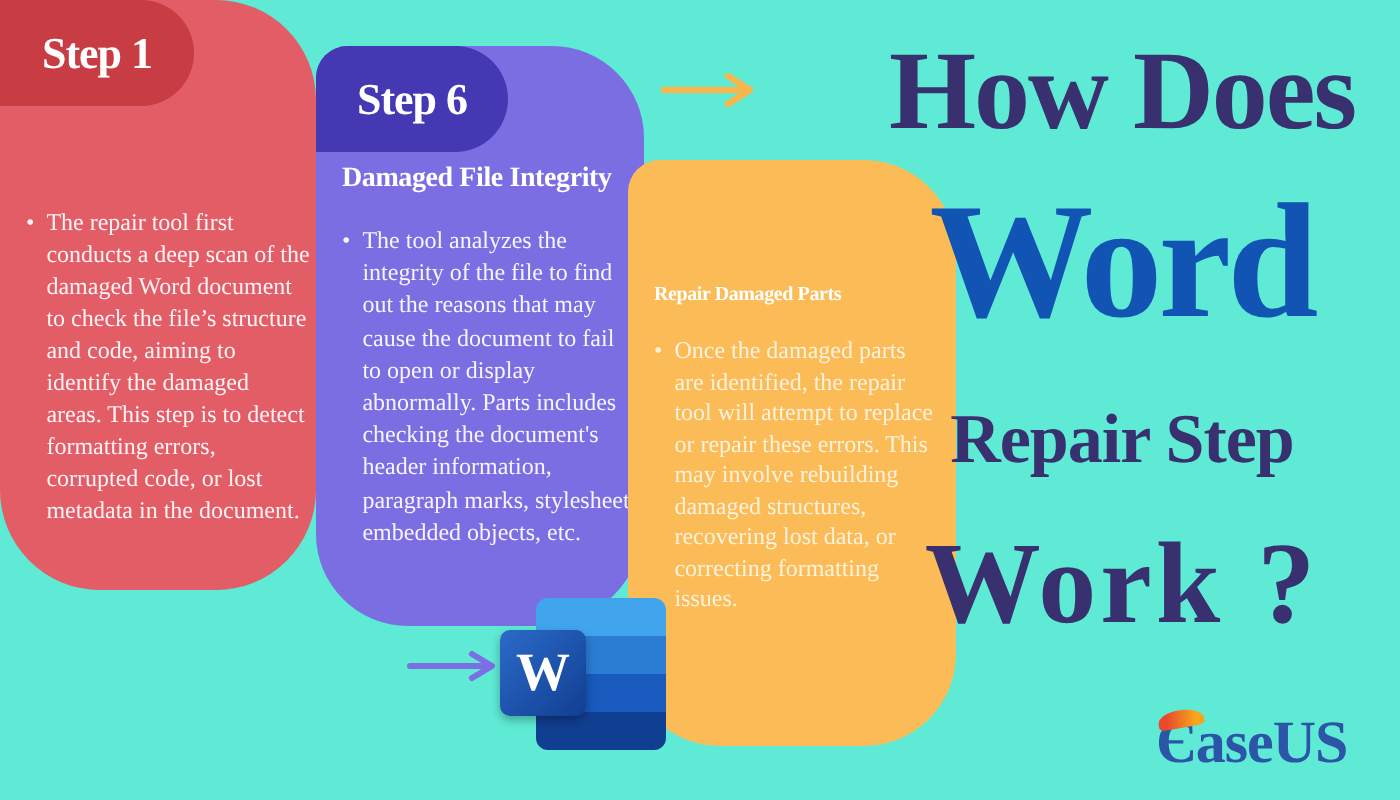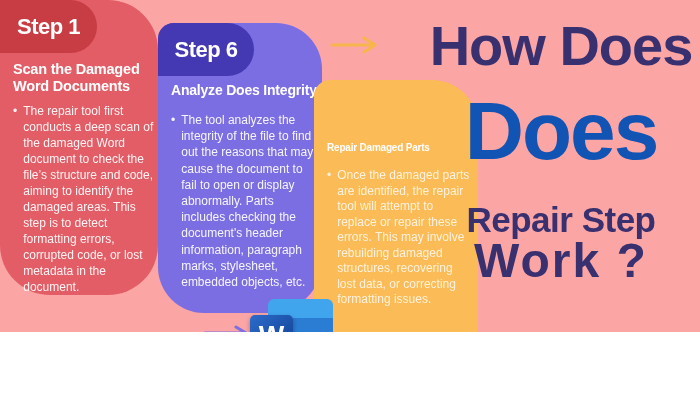--- a/index.html
+++ b/index.html
@@ -1,19 +1,19 @@
 <!DOCTYPE html>
 <html><head>
 <meta charset="utf-8">
 <style>
   html,body{margin:0;padding:0;}
   #canvas{
-    position:relative;width:700px;height:332px;overflow:hidden;
-    background:#fca5a5;
-    font-family:Liberation Sans, sans-serif;
+    position:relative;width:700px;height:400px;overflow:hidden;
+    background:#5eead4;
+    font-family:Liberation Serif, serif;
   }
   
   .card{position:absolute;}
   .card1{left:0;top:78;width:158px;height:295px;background:#E25D66;border-radius:0 50px 50px 50px;}
   .card2{left:158px;top:23px;width:164px;height:290px;background:#7B6EE2;border-radius:16px 46px 52px 46px;}
   .card3{left:314px;top:80px;width:164px;height:293px;background:#FBBC57;border-radius:16px 46px 46px 46px;}
   .badge{
     position:absolute;left:0;top:0;height:53px;display:flex;align-items:center;justify-content:center;
     font-weight:bold;font-size:22px;color:#ffffff;letter-spacing:-0.5px;
   }
@@ -57,21 +57,21 @@
   }
   
   .title{
     position:absolute;left:425px;top:18px;width:272px;text-align:center;
     color:#39306F;font-weight:bold;z-index:2;
   }
   .title-line{margin:0;line-height:1;}
   .t1{font-size:56px;letter-spacing:-1px;}
   .t2{font-size:82px;color:#1254B3;letter-spacing:-2px;margin-top:16px;}
   .t3{font-size:35px;letter-spacing:-0.5px;margin-top:30px;}
-  .t4{font-size:48px;letter-spacing:2px;}
+  .t4{font-size:58px;letter-spacing:2px;margin-top:26px;}
   
   .easeus-logo{
     position:absolute;left:578px;top:352px;height:40px;display:flex;align-items:center;
     color:#2C55A7;font-weight:bold;font-size:30px;letter-spacing:-0.5px;z-index:2;
   }
   .logo-mark{position:relative;display:inline-block;line-height:1;}
   .logo-swoosh{
     position:absolute;left:1px;top:-2px;width:23px;height:9px;
     background:linear-gradient(95deg,#E94A2D 20%,#F6A51D 80%);
     border-radius:70% 90% 30% 30% / 100% 100% 30% 30%;
@@ -97,30 +97,29 @@
   </span>
   <span class="flow-arrow arrow3">
     <svg width="48" height="18" viewBox="0 0 48 18">
       <line x1="2" y1="9" x2="40" y2="9" stroke="#7C6FE4" stroke-width="3" stroke-linecap="round"></line>
       <path d="M33,3 L43,9 L33,15" fill="none" stroke="#7C6FE4" stroke-width="3" stroke-linecap="round" stroke-linejoin="round"></path>
     </svg>
   </span>
 
   <div class="card card1">
     <div class="badge">Step 1</div>
-    <div class="card-heading">Scan the Damaged Word Documents</div>
     <div class="card-body">
       <span class="bullet-char">•</span>
       <p>The repair tool first conducts a deep scan of the damaged Word document to check the file’s structure and code, aiming to identify the damaged areas. This step is to detect formatting errors, corrupted code, or lost metadata in the document.</p>
     </div>
   </div>
 
   <div class="card card2">
     <div class="badge">Step 6</div>
-    <div class="card-heading">Analyze Does Integrity</div>
+    <div class="card-heading">Damaged File Integrity</div>
     <div class="card-body">
       <span class="bullet-char">•</span>
       <p>The tool analyzes the integrity of the file to find out the reasons that may cause the document to fail to open or display abnormally. Parts includes checking the document's header information, paragraph marks, stylesheet, embedded objects, etc.</p>
     </div>
   </div>
 
   <div class="card card3">
     <div class="card-heading">Repair Damaged Parts</div>
     <div class="card-body">
       <span class="bullet-char">•</span>
@@ -131,26 +130,26 @@
   <div class="word-doc">
     <div class="band band1"></div>
     <div class="band band2"></div>
     <div class="band band3"></div>
     <div class="band band4"></div>
   </div>
   <div class="word-square">W</div>
 
   <div class="title">
     <p class="title-line t1">How Does</p>
-    <p class="title-line t2">Does</p>
+    <p class="title-line t2">Word</p>
     <p class="title-line t3">Repair Step</p>
     <p class="title-line t4">Work ?</p>
   </div>
 
   <div class="easeus-logo">
     <span class="logo-mark">
       <span class="logo-swoosh"></span>
       <span>Є</span>
     </span>
-    <span>aiming</span>
+    <span>aseUS</span>
   </div>
 
 </div>
 
 </body></html>

